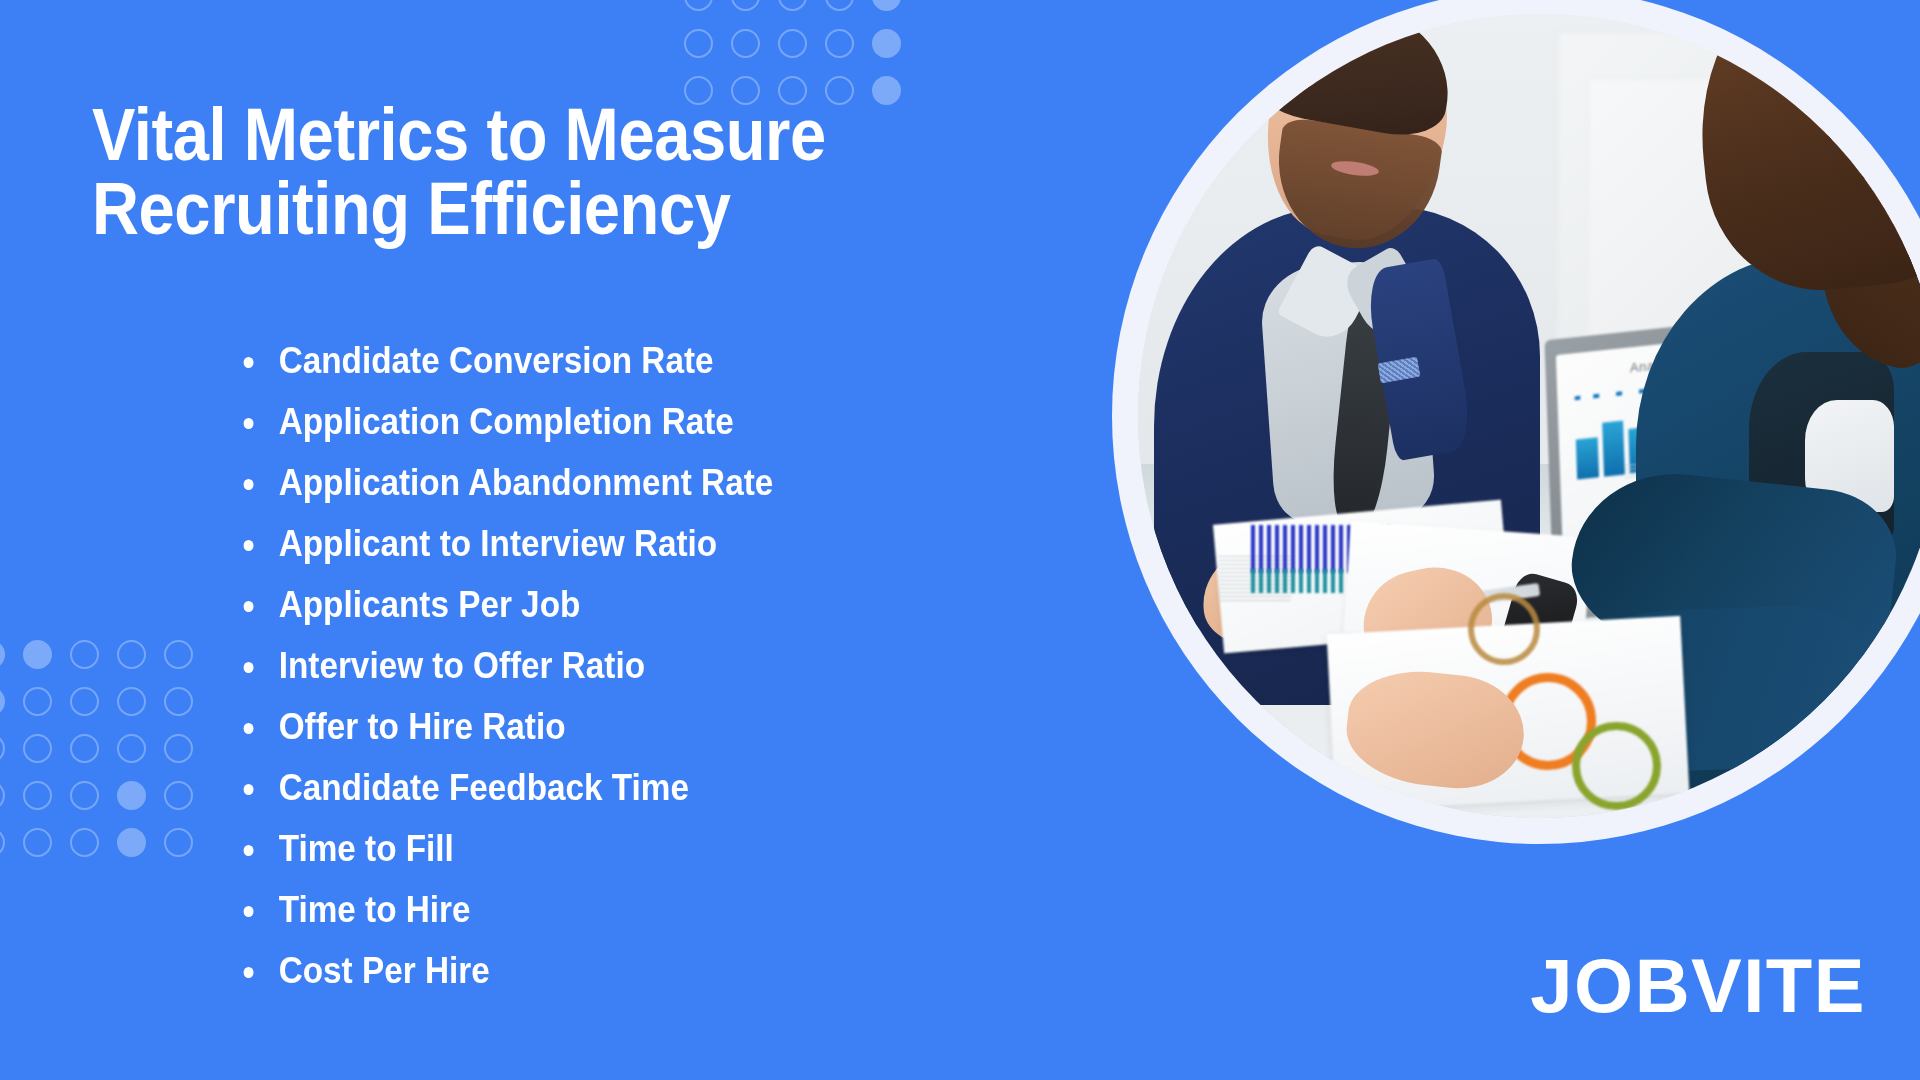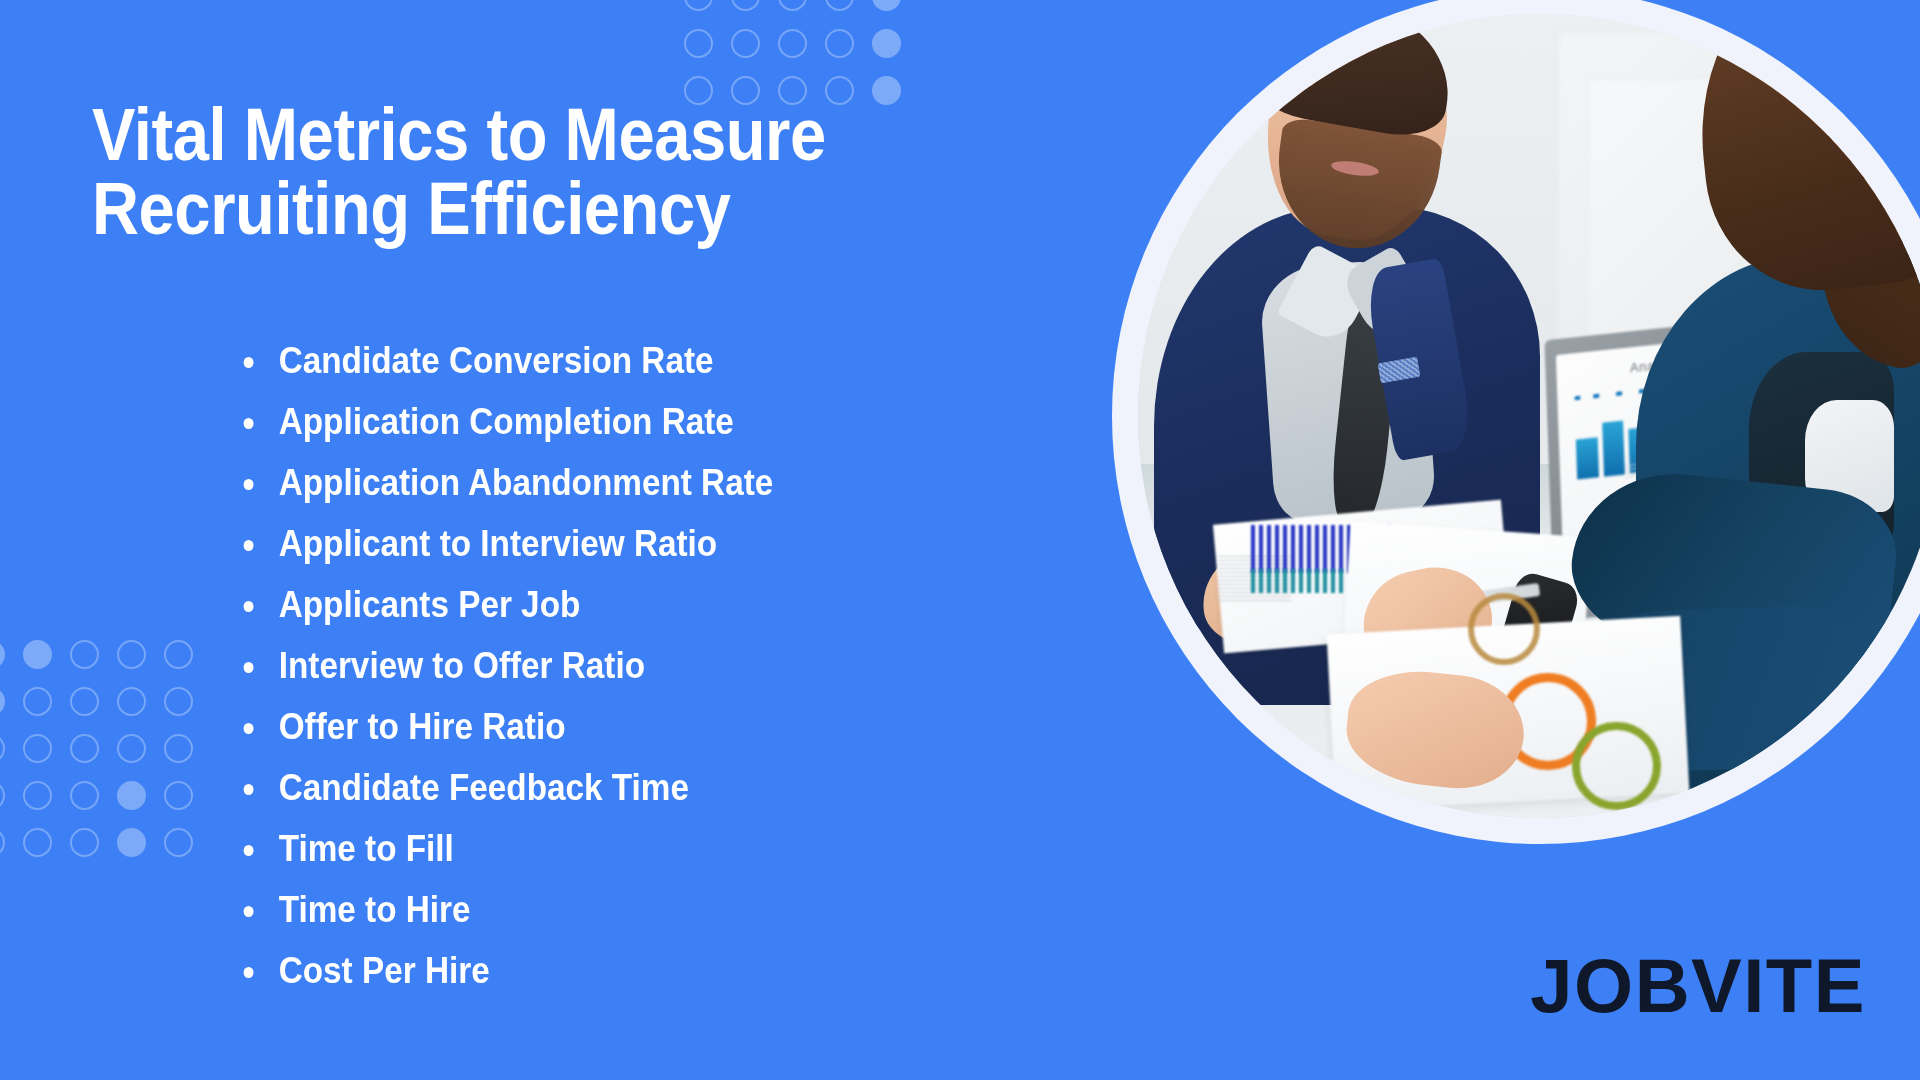--- a/index.html
+++ b/index.html
@@ -707,15 +707,15 @@
       <div class="ph paper3 soft-blur"></div>
       <div class="ph donut-gold soft-blur"></div>
       <div class="ph donut-orange soft-blur"></div>
       <div class="ph donut-green soft-blur"></div>
 
       <div class="ph wom-hand2"></div>
 
     </div>
   </div>
 
-  <div id="logo" style="color: #0f172a;">JOBVITE</div>
+  <div id="logo" style="color: #ffffff;">JOBVITE</div>
 
 </div>
 
 </body></html>

